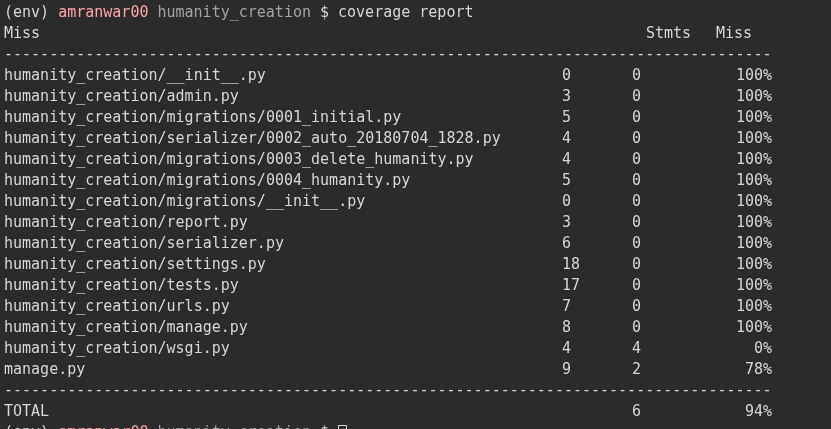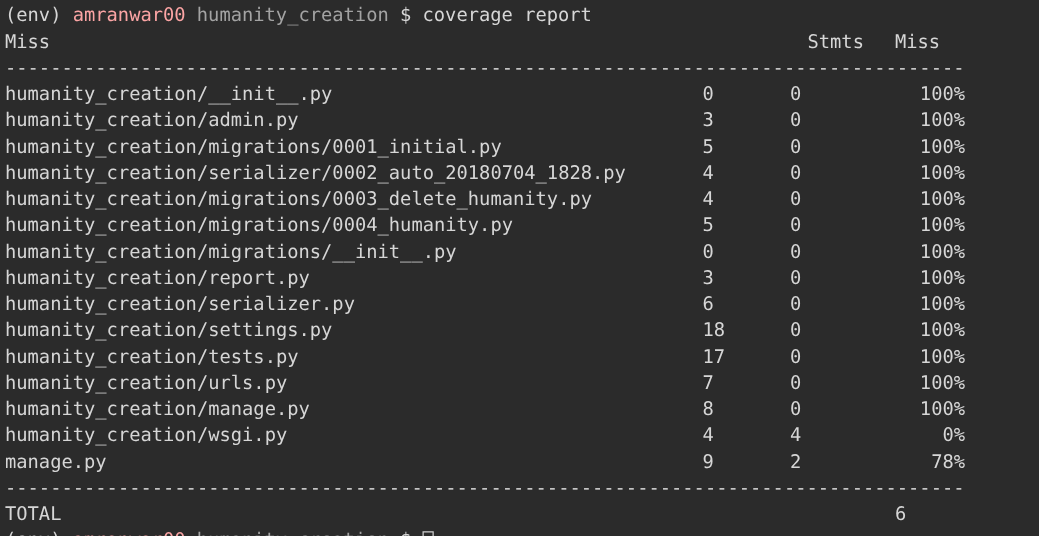--- a/index.html
+++ b/index.html
@@ -163,20 +163,21 @@
     <span class="col-miss">2</span>
     <span class="col-cover">78%</span>
   </div>
 </div>
 
   <div class="line sep">-------------------------------------------------------------------------------------</div>
 
   <div class="line flexrow">
     <span class="col-name">TOTAL</span>
     <span class="col-miss">6</span>
+    <span class="col-cover">94%</span>
   </div>
 
   <div class="line prompt">
     <span class="fg">(env)</span>
     <span class="magenta">amranwar00</span>
     <span class="blue">humanity_creation</span>
     <span class="fg">$</span>
     <span class="cursor"></span>
   </div>
 

